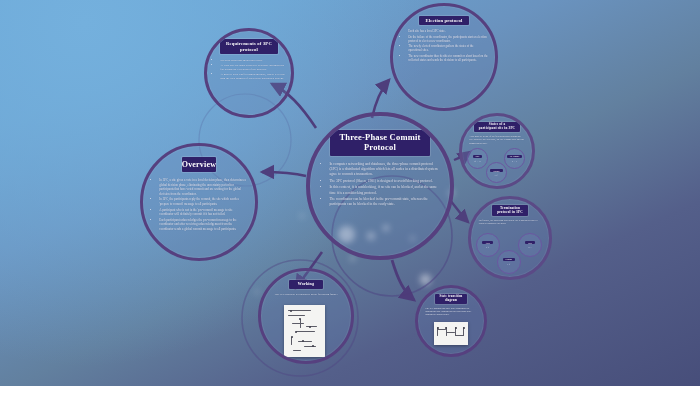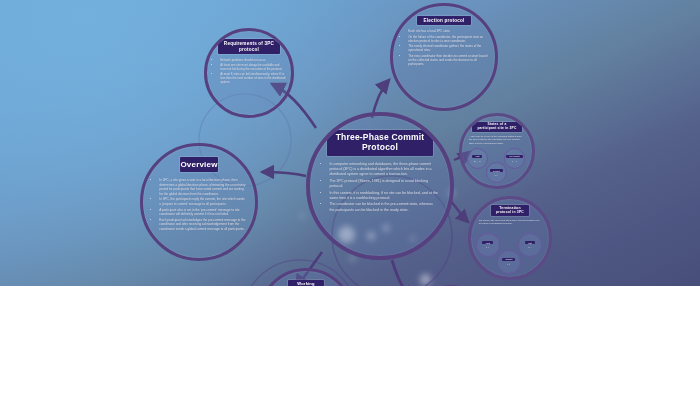--- a/index.html
+++ b/index.html
@@ -3,24 +3,25 @@
 <meta charset="utf-8">
 <style>
   html,body{margin:0;padding:0;}
   body{
     width:700px;height:394px;overflow:hidden;
     font-family:"Liberation Sans", sans-serif;
     position:relative;
   }
   
   #canvas{
-    position:absolute;inset:0;width:700px;height:286px;overflow:hidden;
+    position:absolute;inset:0;width:700px;height:386px;overflow:hidden;
     background:
       radial-gradient(circle at 12% 6%, #74b0dd 0%, rgba(116,176,221,0) 48%),
       linear-gradient(155deg, #6aa8d8 0%, #6ba2d0 18%, #6a93bf 36%, #62809f 55%, #545f8a 74%, #474e7a 100%);
+    font-family: Liberation Serif, serif;
   }
   
   .bokeh{position:absolute;border-radius:50%;background:#ffffff;filter:blur(3px);pointer-events:none;}
   
   #arrows{position:absolute;inset:0;width:700px;height:394px;}
   
   .node{
     position:absolute;border-radius:50%;
     box-sizing:border-box;
     border:3px solid #56407f;

